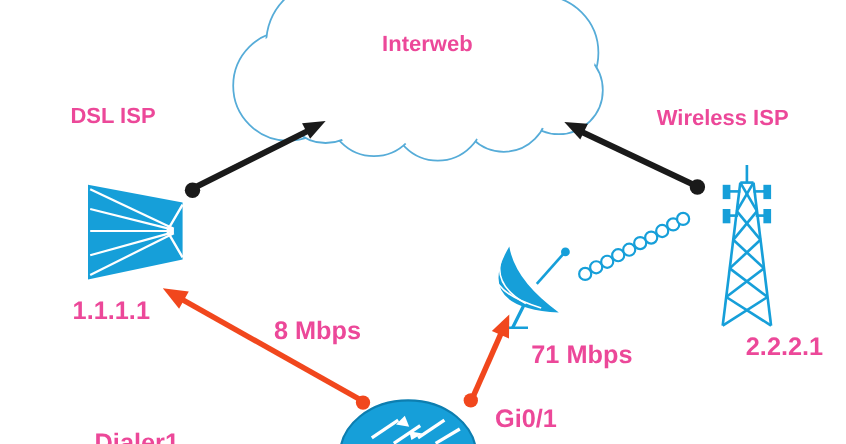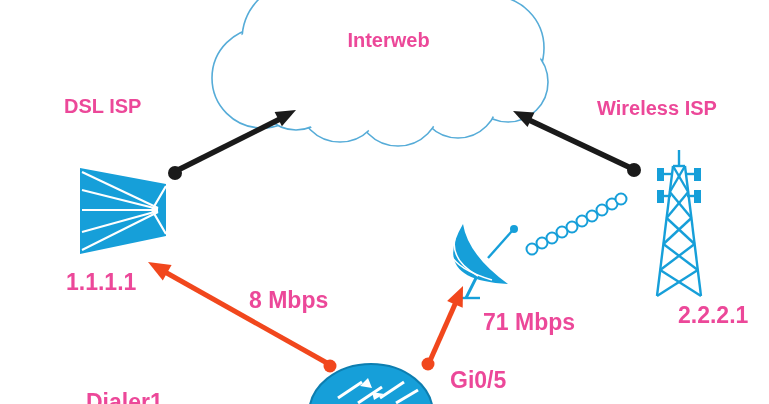--- a/index.html
+++ b/index.html
@@ -175,15 +175,15 @@
   <div class="lbl lbl-md" style="left:66px;top:269px;">1.1.1.1</div>
 
   <div class="lbl lbl-md" style="left:678px;top:302px;">2.2.2.1</div>
 
   <div class="lbl lbl-md" style="left:233px;top:287px;margin-left:16px;">8 Mbps</div>
 
   <div class="lbl lbl-md" style="left:483px;top:309px;">71 Mbps</div>
 
   <div class="lbl lbl-md" style="left:86px;top:389px;">Dialer1</div>
 
-  <div class="lbl lbl-md" style="left:450px;top:367px;">Gi0/5</div>
+  <div class="lbl lbl-md" style="left:450px;top:367px;">Gi0/1</div>
 
 </div>
 
 </body></html>

